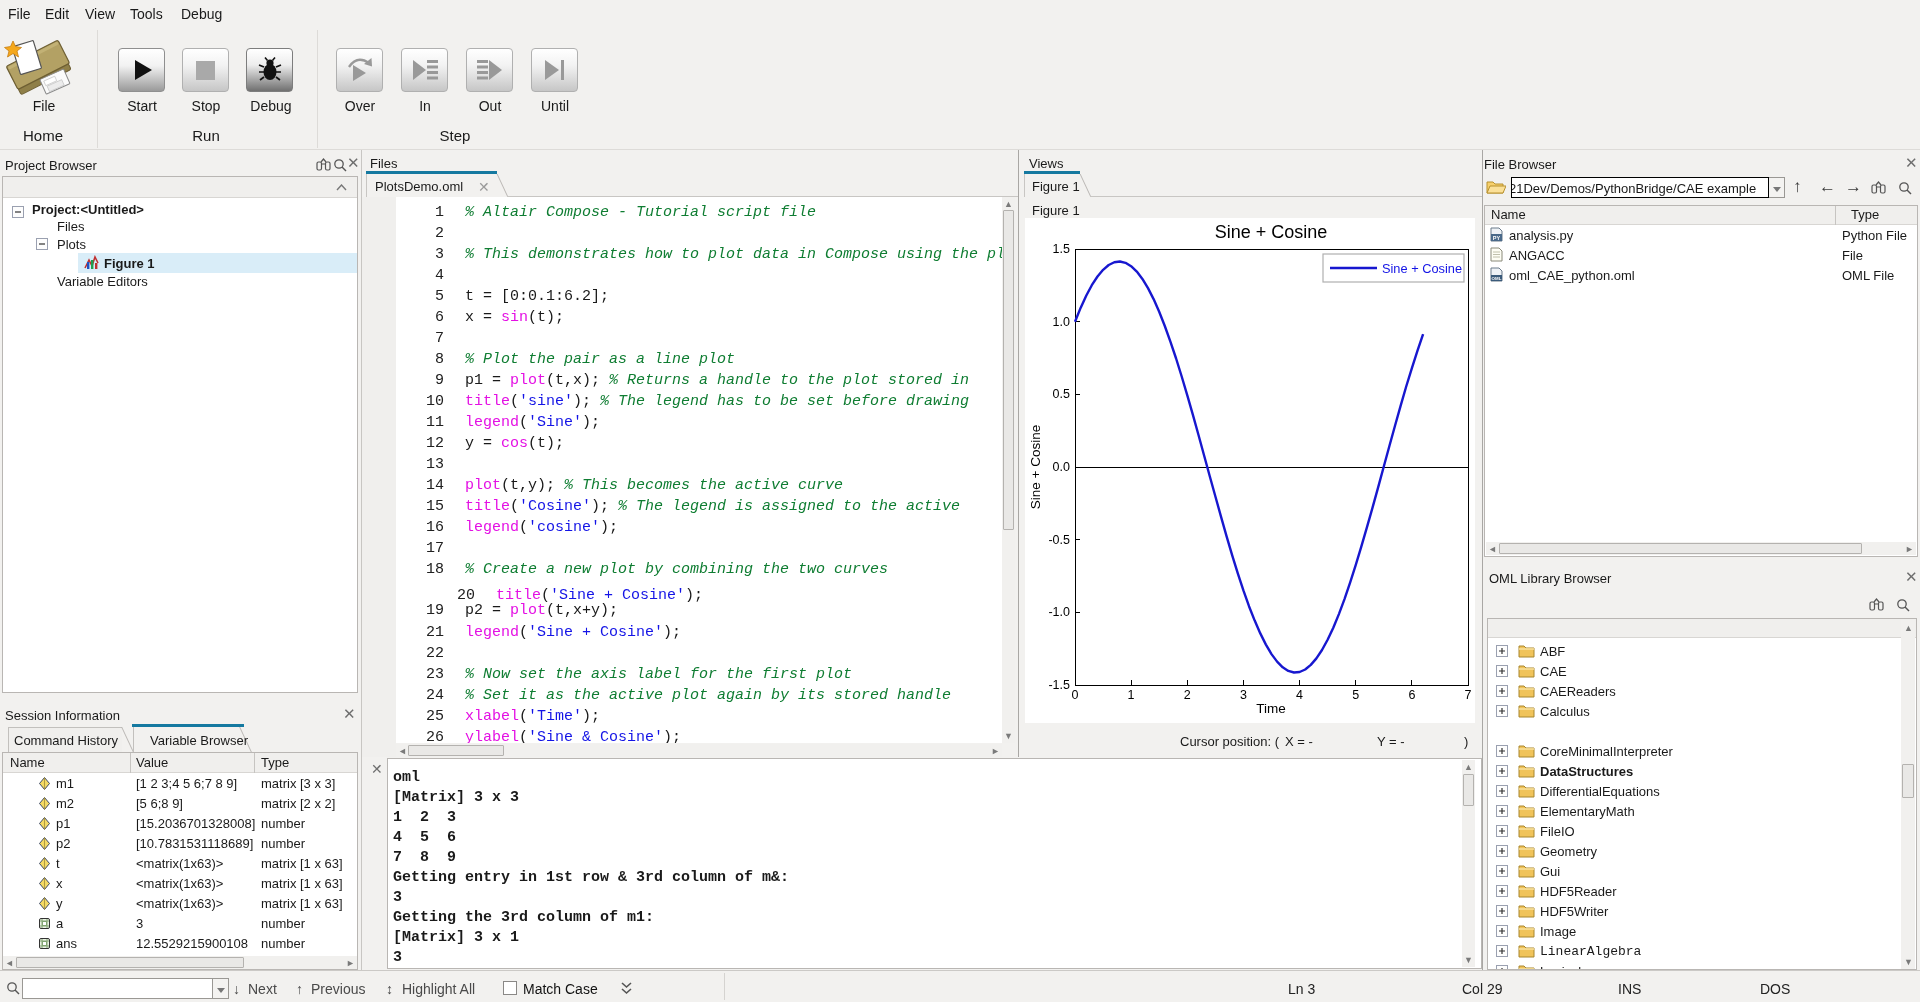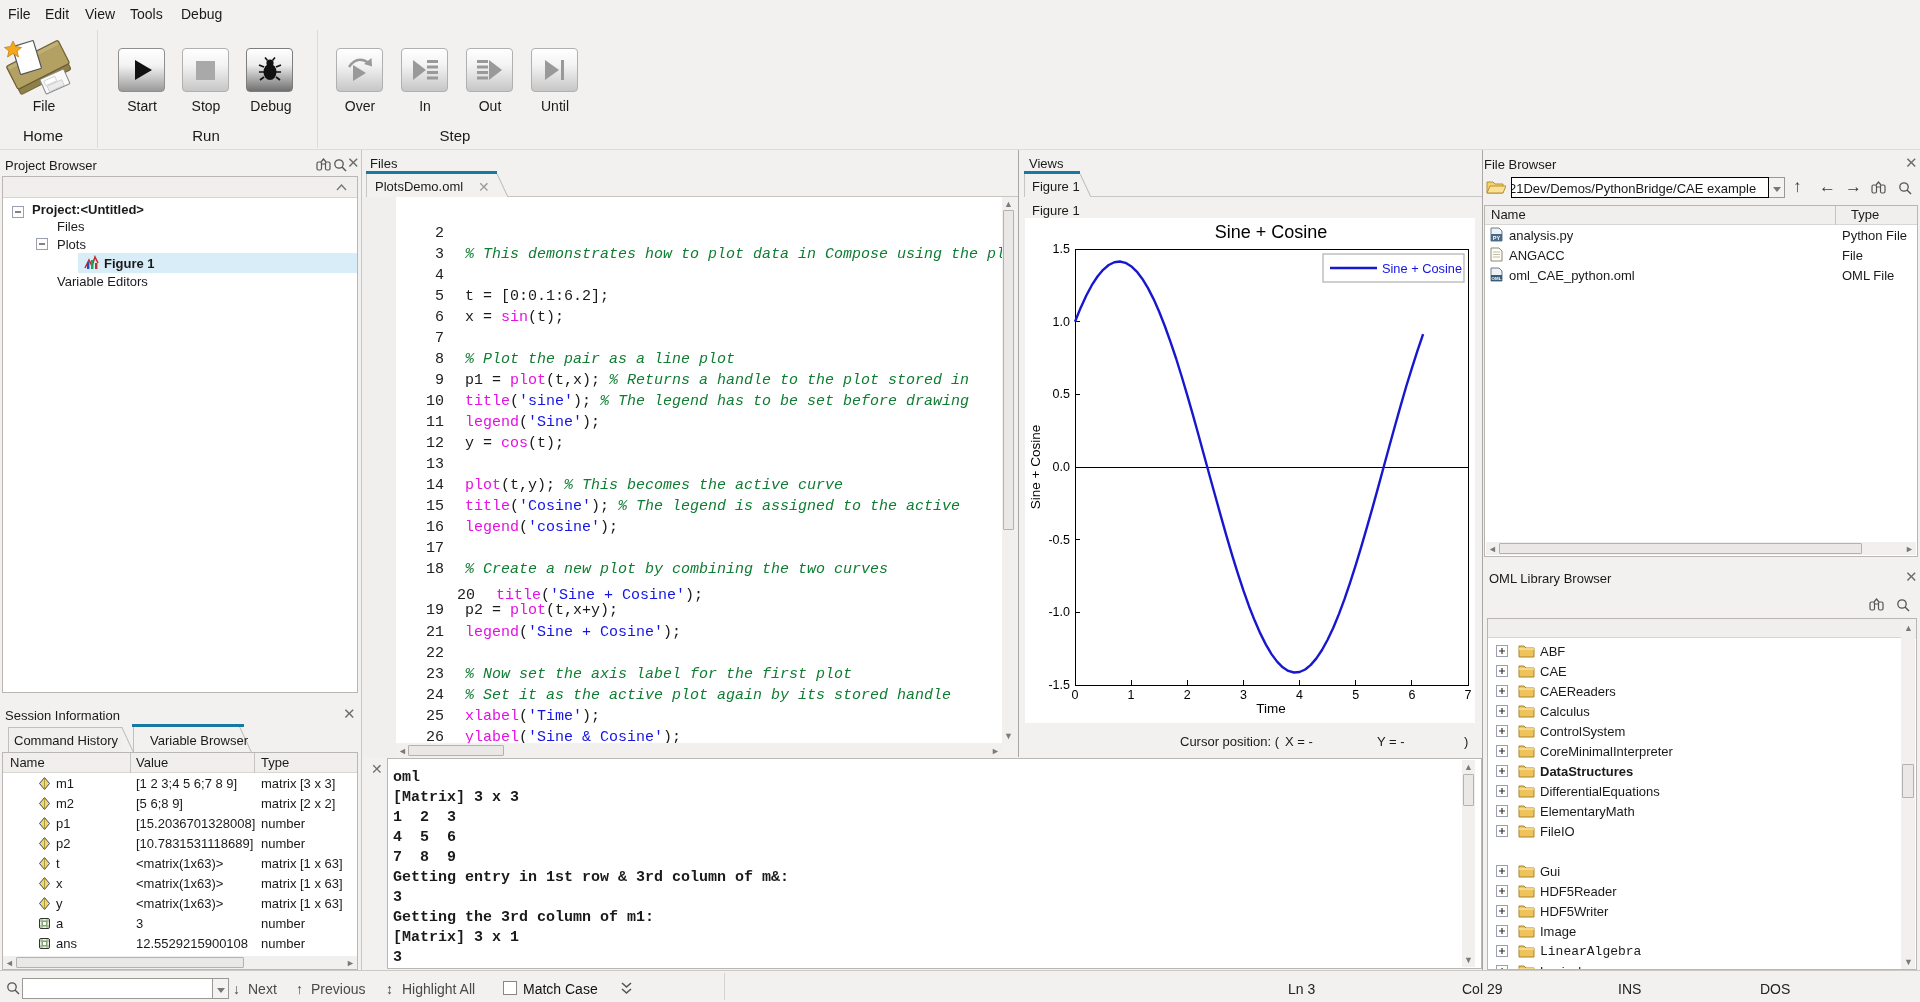--- a/index.html
+++ b/index.html
@@ -319,20 +319,21 @@
 <div class="abs t13" style="left:370px;top:156px;">Files</div>
 <div class="abs teal" style="left:366px;top:171px;width:131px;height:3px;"></div>
 <div class="abs" style="left:366px;top:174px;width:131px;height:23px;background:#f2f1ef;border-left:1px solid #c8c6c3;"></div>
 <div class="abs slant" style="left:502px;top:174px;height:23px;"></div>
 <div class="abs t13" style="left:375px;top:179px;">PlotsDemo.oml</div>
 <div class="abs" style="left:478px;top:179px;color:#9a9a9a;font-size:14px;">✕</div>
 <div class="abs" style="left:507px;top:196px;width:511px;height:1px;background:#c8c6c3;"></div>
 
 <div class="abs" style="left:362px;top:197px;width:34px;height:560px;background:#f0efed;"></div>
 <div class="abs" style="left:396px;top:197px;width:606px;height:546px;background:#fff;overflow:hidden;">
+<div class="cl" style="top:7px;"><span class="ln">1</span><span class="lg"></span><i style="color:#0f7d32;">% Altair Compose - Tutorial script file</i></div>
 <div class="cl" style="top:28px;"><span class="ln">2</span><span class="lg"></span></div>
 <div class="cl" style="top:49px;"><span class="ln">3</span><span class="lg"></span><i style="color:#0f7d32;">% This demonstrates how to plot data in Compose using the plot</i></div>
 <div class="cl" style="top:70px;"><span class="ln">4</span><span class="lg"></span></div>
 <div class="cl" style="top:91px;"><span class="ln">5</span><span class="lg"></span>t = [0:0.1:6.2];</div>
 <div class="cl" style="top:112px;"><span class="ln">6</span><span class="lg"></span>x = <span style="color:#e410e4;">sin</span>(t);</div>
 <div class="cl" style="top:133px;"><span class="ln">7</span><span class="lg"></span></div>
 <div class="cl" style="top:154px;"><span class="ln">8</span><span class="lg"></span><i style="color:#0f7d32;">% Plot the pair as a line plot</i></div>
 <div class="cl" style="top:175px;"><span class="ln">9</span><span class="lg"></span>p1 = <span style="color:#e410e4;">plot</span>(t,x); <i style="color:#0f7d32;">% Returns a handle to the plot stored in</i></div>
 <div class="cl" style="top:196px;"><span class="ln">10</span><span class="lg"></span><span style="color:#e410e4;">title</span>(<span style="color:#1414e6;">'sine'</span>); <i style="color:#0f7d32;">% The legend has to be set before drawing</i></div>
 <div class="cl" style="top:217px;"><span class="ln">11</span><span class="lg"></span><span style="color:#e410e4;">legend</span>(<span style="color:#1414e6;">'Sine'</span>);</div>
@@ -553,31 +554,20 @@
 <svg class="abs" style="left:8px;top:4px;" width="12" height="12" viewBox="0 0 12 12">
         <rect x="0.5" y="0.5" width="11" height="11" fill="#fdfdfd" stroke="#9aa0b0"></rect>
         <path d="M3 6 H9 M6 3 V9" stroke="#333" stroke-width="1.2"></path>
       </svg>
 <svg class="abs" style="left:30px;top:3px;" width="17" height="14" viewBox="0 0 17 14">
         <path d="M1 2 L6 2 L8 4 L16 4 L16 13 L1 13 Z" fill="#f0c35a" stroke="#a8862e" stroke-width="1"></path>
         <path d="M1 5 L16 5" stroke="#f7df9a" stroke-width="1.6"></path>
       </svg>
 <div class="abs" style="left:52px;top:3px;">Calculus</div>
     </div>
-<div class="abs" style="left:0;top:102px;width:410px;height:20px;font-size:13px;">
-<svg class="abs" style="left:8px;top:4px;" width="12" height="12" viewBox="0 0 12 12">
-        <rect x="0.5" y="0.5" width="11" height="11" fill="#fdfdfd" stroke="#9aa0b0"></rect>
-        <path d="M3 6 H9 M6 3 V9" stroke="#333" stroke-width="1.2"></path>
-      </svg>
-<svg class="abs" style="left:30px;top:3px;" width="17" height="14" viewBox="0 0 17 14">
-        <path d="M1 2 L6 2 L8 4 L16 4 L16 13 L1 13 Z" fill="#f0c35a" stroke="#a8862e" stroke-width="1"></path>
-        <path d="M1 5 L16 5" stroke="#f7df9a" stroke-width="1.6"></path>
-      </svg>
-<div class="abs" style="left:52px;top:3px;">ControlSystem</div>
-    </div>
 <div class="abs" style="left:0;top:122px;width:410px;height:20px;font-size:13px;">
 <svg class="abs" style="left:8px;top:4px;" width="12" height="12" viewBox="0 0 12 12">
         <rect x="0.5" y="0.5" width="11" height="11" fill="#fdfdfd" stroke="#9aa0b0"></rect>
         <path d="M3 6 H9 M6 3 V9" stroke="#333" stroke-width="1.2"></path>
       </svg>
 <svg class="abs" style="left:30px;top:3px;" width="17" height="14" viewBox="0 0 17 14">
         <path d="M1 2 L6 2 L8 4 L16 4 L16 13 L1 13 Z" fill="#f0c35a" stroke="#a8862e" stroke-width="1"></path>
         <path d="M1 5 L16 5" stroke="#f7df9a" stroke-width="1.6"></path>
       </svg>
 <div class="abs" style="left:52px;top:3px;">CoreMinimalInterpreter</div>
@@ -618,20 +608,31 @@
 <div class="abs" style="left:0;top:202px;width:410px;height:20px;font-size:13px;">
 <svg class="abs" style="left:8px;top:4px;" width="12" height="12" viewBox="0 0 12 12">
         <rect x="0.5" y="0.5" width="11" height="11" fill="#fdfdfd" stroke="#9aa0b0"></rect>
         <path d="M3 6 H9 M6 3 V9" stroke="#333" stroke-width="1.2"></path>
       </svg>
 <svg class="abs" style="left:30px;top:3px;" width="17" height="14" viewBox="0 0 17 14">
         <path d="M1 2 L6 2 L8 4 L16 4 L16 13 L1 13 Z" fill="#f0c35a" stroke="#a8862e" stroke-width="1"></path>
         <path d="M1 5 L16 5" stroke="#f7df9a" stroke-width="1.6"></path>
       </svg>
 <div class="abs" style="left:52px;top:3px;">FileIO</div>
+    </div>
+<div class="abs" style="left:0;top:222px;width:410px;height:20px;font-size:13px;">
+<svg class="abs" style="left:8px;top:4px;" width="12" height="12" viewBox="0 0 12 12">
+        <rect x="0.5" y="0.5" width="11" height="11" fill="#fdfdfd" stroke="#9aa0b0"></rect>
+        <path d="M3 6 H9 M6 3 V9" stroke="#333" stroke-width="1.2"></path>
+      </svg>
+<svg class="abs" style="left:30px;top:3px;" width="17" height="14" viewBox="0 0 17 14">
+        <path d="M1 2 L6 2 L8 4 L16 4 L16 13 L1 13 Z" fill="#f0c35a" stroke="#a8862e" stroke-width="1"></path>
+        <path d="M1 5 L16 5" stroke="#f7df9a" stroke-width="1.6"></path>
+      </svg>
+<div class="abs" style="left:52px;top:3px;">Geometry</div>
     </div>
 <div class="abs" style="left:0;top:242px;width:410px;height:20px;font-size:13px;">
 <svg class="abs" style="left:8px;top:4px;" width="12" height="12" viewBox="0 0 12 12">
         <rect x="0.5" y="0.5" width="11" height="11" fill="#fdfdfd" stroke="#9aa0b0"></rect>
         <path d="M3 6 H9 M6 3 V9" stroke="#333" stroke-width="1.2"></path>
       </svg>
 <svg class="abs" style="left:30px;top:3px;" width="17" height="14" viewBox="0 0 17 14">
         <path d="M1 2 L6 2 L8 4 L16 4 L16 13 L1 13 Z" fill="#f0c35a" stroke="#a8862e" stroke-width="1"></path>
         <path d="M1 5 L16 5" stroke="#f7df9a" stroke-width="1.6"></path>
       </svg>

